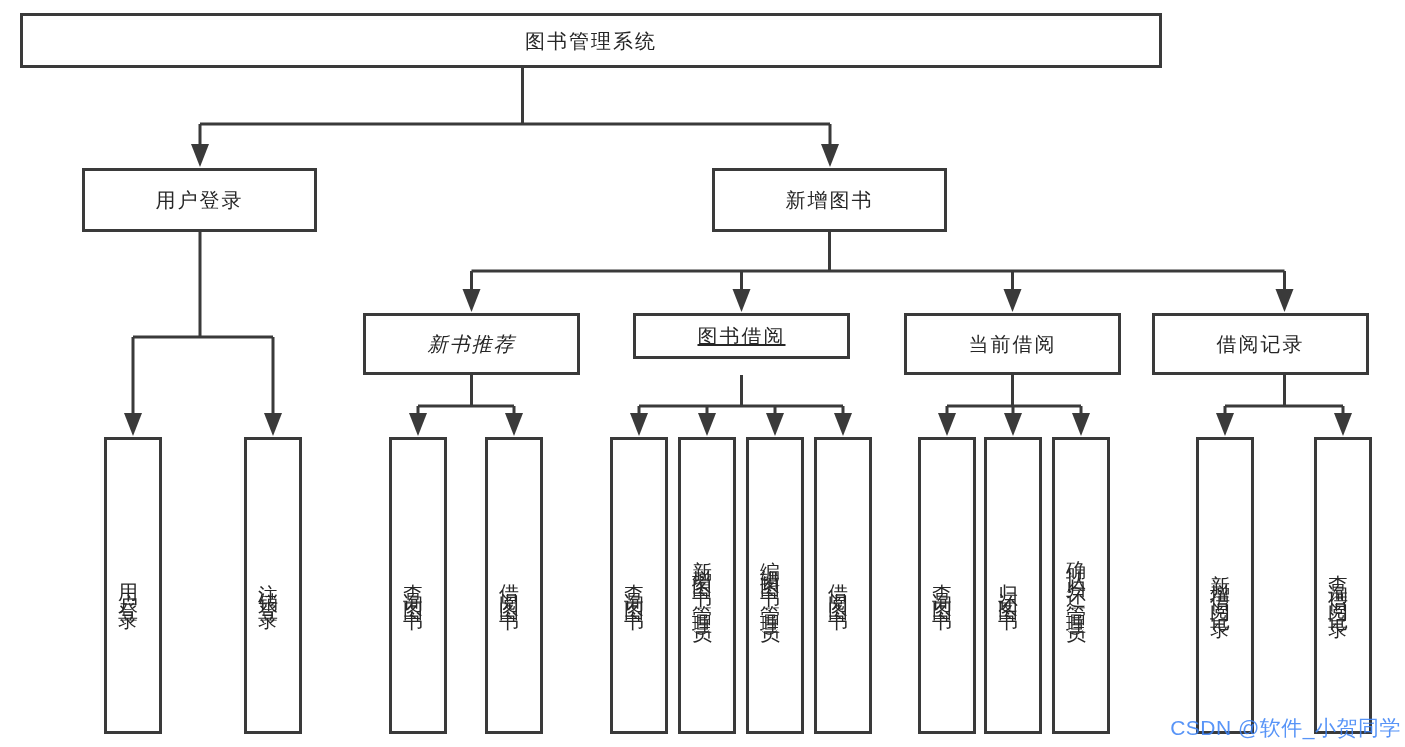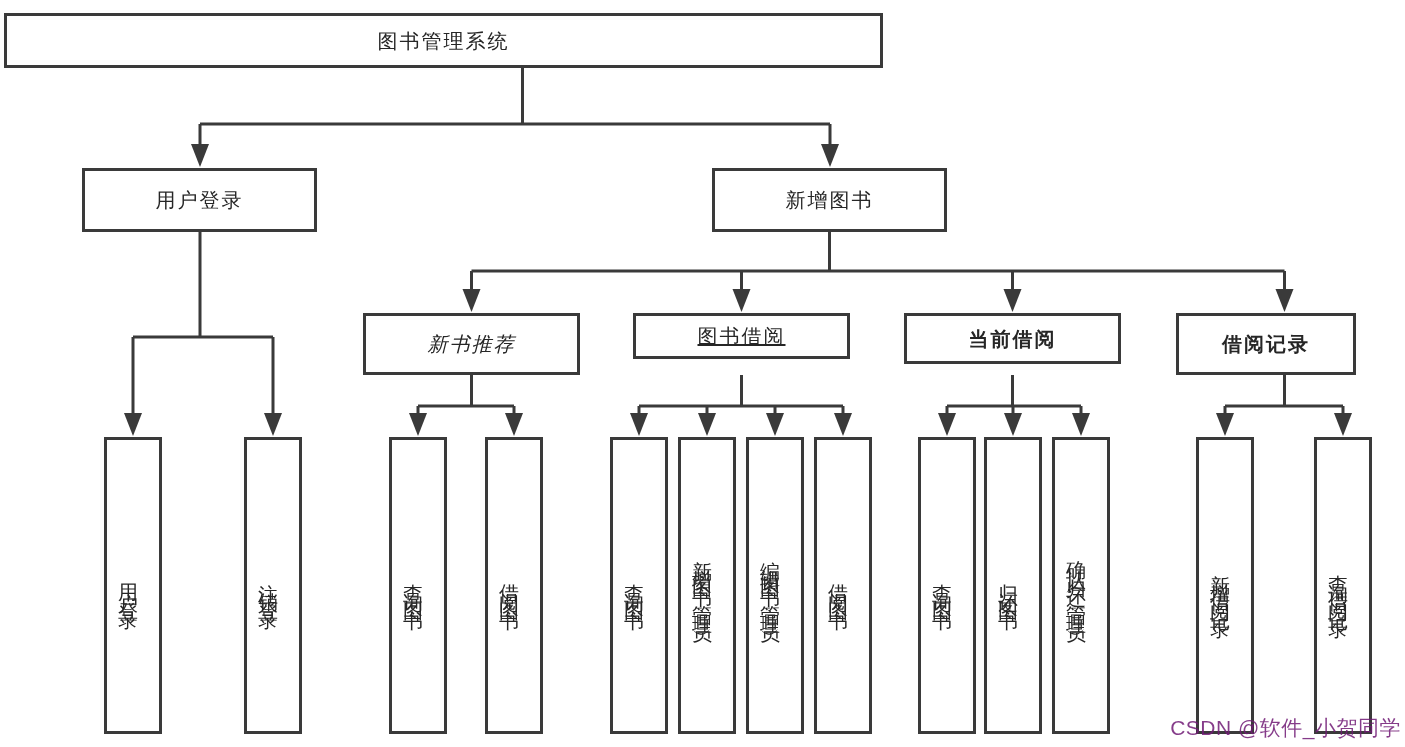--- a/index.html
+++ b/index.html
@@ -43,21 +43,21 @@
     letter-spacing: 9px;
     font-size: 20px;
     padding-block-start: 9px; 
   }
   .watermark {
     position: absolute;
     right: 4px;
     bottom: 5px;
     z-index: 3;
     font-size: 21px;
-    color: #701a75;
+    color: #3b82f6;
     opacity: 0.85;
     letter-spacing: 0.5px;
     white-space: nowrap;
   }
 </style>
 </head>
 <body>
 
 <div class="canvas">
 
@@ -87,29 +87,29 @@
       <polygon points="766,413 784,413 775,436"></polygon>
       <polygon points="834,413 852,413 843,436"></polygon>
       <polygon points="938,413 956,413 947,436"></polygon>
       <polygon points="1004,413 1022,413 1013,436"></polygon>
       <polygon points="1072,413 1090,413 1081,436"></polygon>
       <polygon points="1216,413 1234,413 1225,436"></polygon>
       <polygon points="1334,413 1352,413 1343,436"></polygon>
     </g>
   </svg>
 
-  <div class="node" style="left:4px; top:13px; width:879px; height:55px;">图书管理系统</div>
+  <div class="node" style="left:20px; top:13px; width:1142px; height:55px;">图书管理系统</div>
 
   <div class="node" style="left:82px; top:168px; width:235px; height:64px;">用户登录</div>
   <div class="node" style="left:712px; top:168px; width:235px; height:64px;">新增图书</div>
 
   <div class="node" style="left:363px; top:313px; width:217px; height:62px;font-style:italic;">新书推荐</div>
   <div class="node" style="left:633px; top:313px; width:217px; height:46px;text-decoration:underline;">图书借阅</div>
-  <div class="node" style="left:904px; top:313px; width:217px; height:51px;font-weight:bold;">当前借阅</div>
-  <div class="node" style="left:1176px; top:313px; width:180px; height:62px;font-weight:bold;">借阅记录</div>
+  <div class="node" style="left:904px; top:313px; width:217px; height:62px;">当前借阅</div>
+  <div class="node" style="left:1152px; top:313px; width:217px; height:62px;">借阅记录</div>
 
   <div class="node leaf" style="left:104px; top:437px; width:58px; height:297px;">用户登录</div>
   <div class="node leaf" style="left:244px; top:437px; width:58px; height:297px;">注销登录</div>
 
   <div class="node leaf" style="left:389px; top:437px; width:58px; height:297px;">查询图书</div>
   <div class="node leaf" style="left:485px; top:437px; width:58px; height:297px;">借阅图书</div>
 
   <div class="node leaf" style="left:610px; top:437px; width:58px; height:297px;">查询图书</div>
   <div class="node leaf" style="left:678px; top:437px; width:58px; height:297px;">新增图书（管理员）</div>
   <div class="node leaf" style="left:746px; top:437px; width:58px; height:297px;">编辑图书（管理员）</div>

